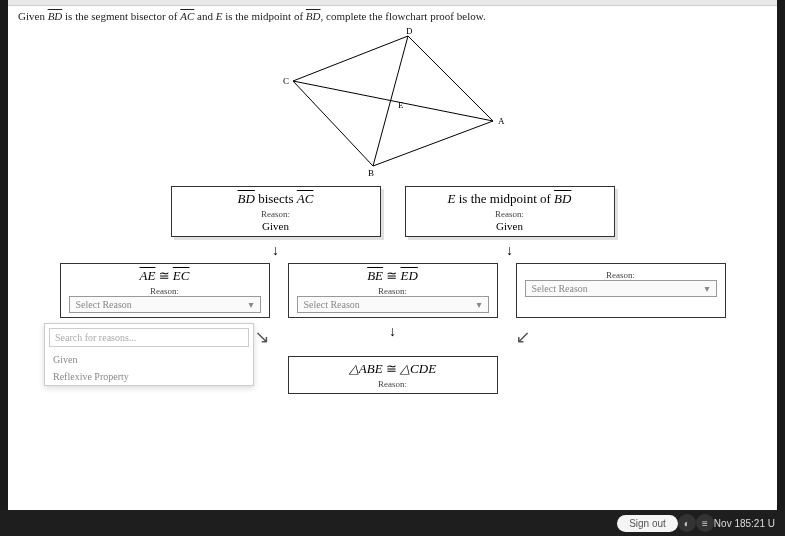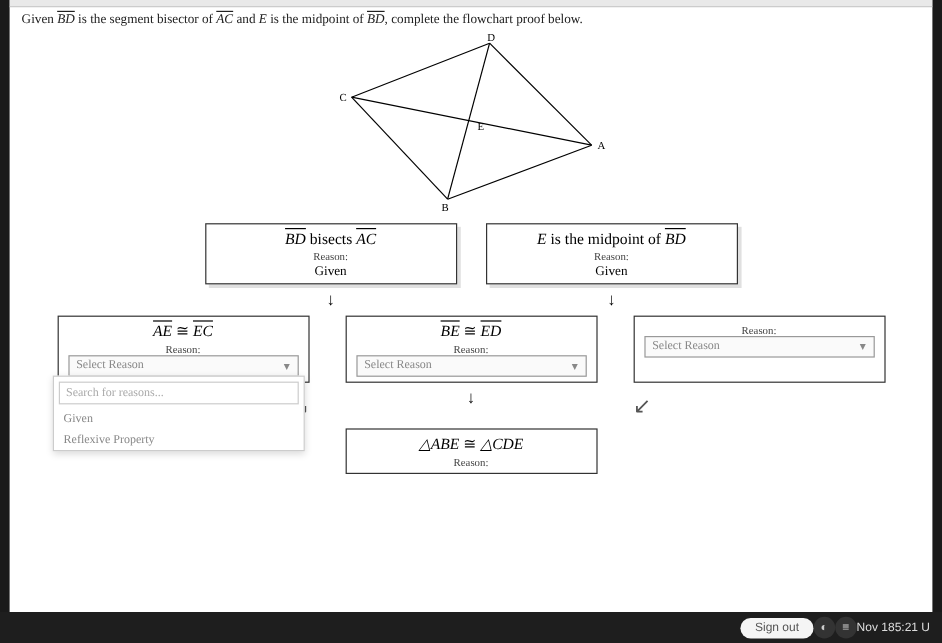--- a/index.html
+++ b/index.html
@@ -3,31 +3,31 @@
 <meta charset="utf-8">
 <style>
 *{box-sizing:border-box;margin:0;padding:0}
 body{width:785px;height:536px;background:#1a1a1a;font-family:Georgia,serif;overflow:hidden;position:relative}
 .page{background:#fff;margin:0 8px;height:510px;overflow:hidden;position:relative}
 .problem-text{font-size:11px;padding:4px 10px 0;color:#222}
 .ov{text-decoration:overline}
 .diagram{display:block;margin:4px auto 10px;width:280px;height:150px}
 .flowchart{padding:0 20px;position:relative}
 .row{display:flex;gap:24px;margin-bottom:8px;justify-content:center}
-.row.three{gap:30px}
+.row.three{gap:18px}
 .box{border:1.5px solid #333;background:#fff;padding:4px 8px;text-align:center;min-width:210px;font-size:12px}
 .box.shadow{box-shadow:3px 3px 0 rgba(0,0,0,.12)}
 .stmt{font-family:Georgia,serif;font-size:13px}
 .reason-label{font-size:9px;color:#444;margin-top:2px}
 .reason-val{font-size:11px;margin-top:1px}
 .select-wrap{border:1px solid #999;margin-top:0;padding:2px 6px;font-size:10px;color:#888;text-align:left;display:flex;justify-content:space-between;background:#fafafa}
 .arrow{text-align:center;font-size:14px;margin:-2px 0 4px}
 .arrows-row{display:flex;gap:24px;justify-content:center}
 .arrows-row .arrow{min-width:210px}
-.dropdown{position:absolute;left:36px;bottom:19px;width:210px;border:1px solid #ccc;background:#fff;box-shadow:0 2px 6px rgba(0,0,0,.15);font-size:10px;z-index:5}
+.dropdown{position:absolute;left:36px;bottom:8px;width:210px;border:1px solid #ccc;background:#fff;box-shadow:0 2px 6px rgba(0,0,0,.15);font-size:10px;z-index:5}
 .dropdown .search{border:1px solid #ccc;margin:4px;padding:3px 5px;color:#aaa}
 .dropdown .opt{padding:3px 8px;color:#888}
 .conv-arrow{font-size:18px;color:#555}
 .taskbar{position:absolute;bottom:0;left:0;right:0;height:26px;background:#1e1e1e;display:flex;align-items:center;justify-content:flex-end;padding:0 10px;font-family:Arial,sans-serif;font-size:10px;color:#ddd}
 .taskbar .signout{background:#f5f5f5;color:#555;border-radius:12px;padding:3px 12px;font-size:10px}
 .taskbar .tray-icon{width:18px;height:18px;border-radius:50%;background:#333;display:flex;align-items:center;justify-content:center;color:#ccc;font-size:10px}
 .spacer{width:210px}
 .tabs{height:6px;background:#e9e9e9;border-bottom:1px solid #ccc}
 </style>
 </head>

